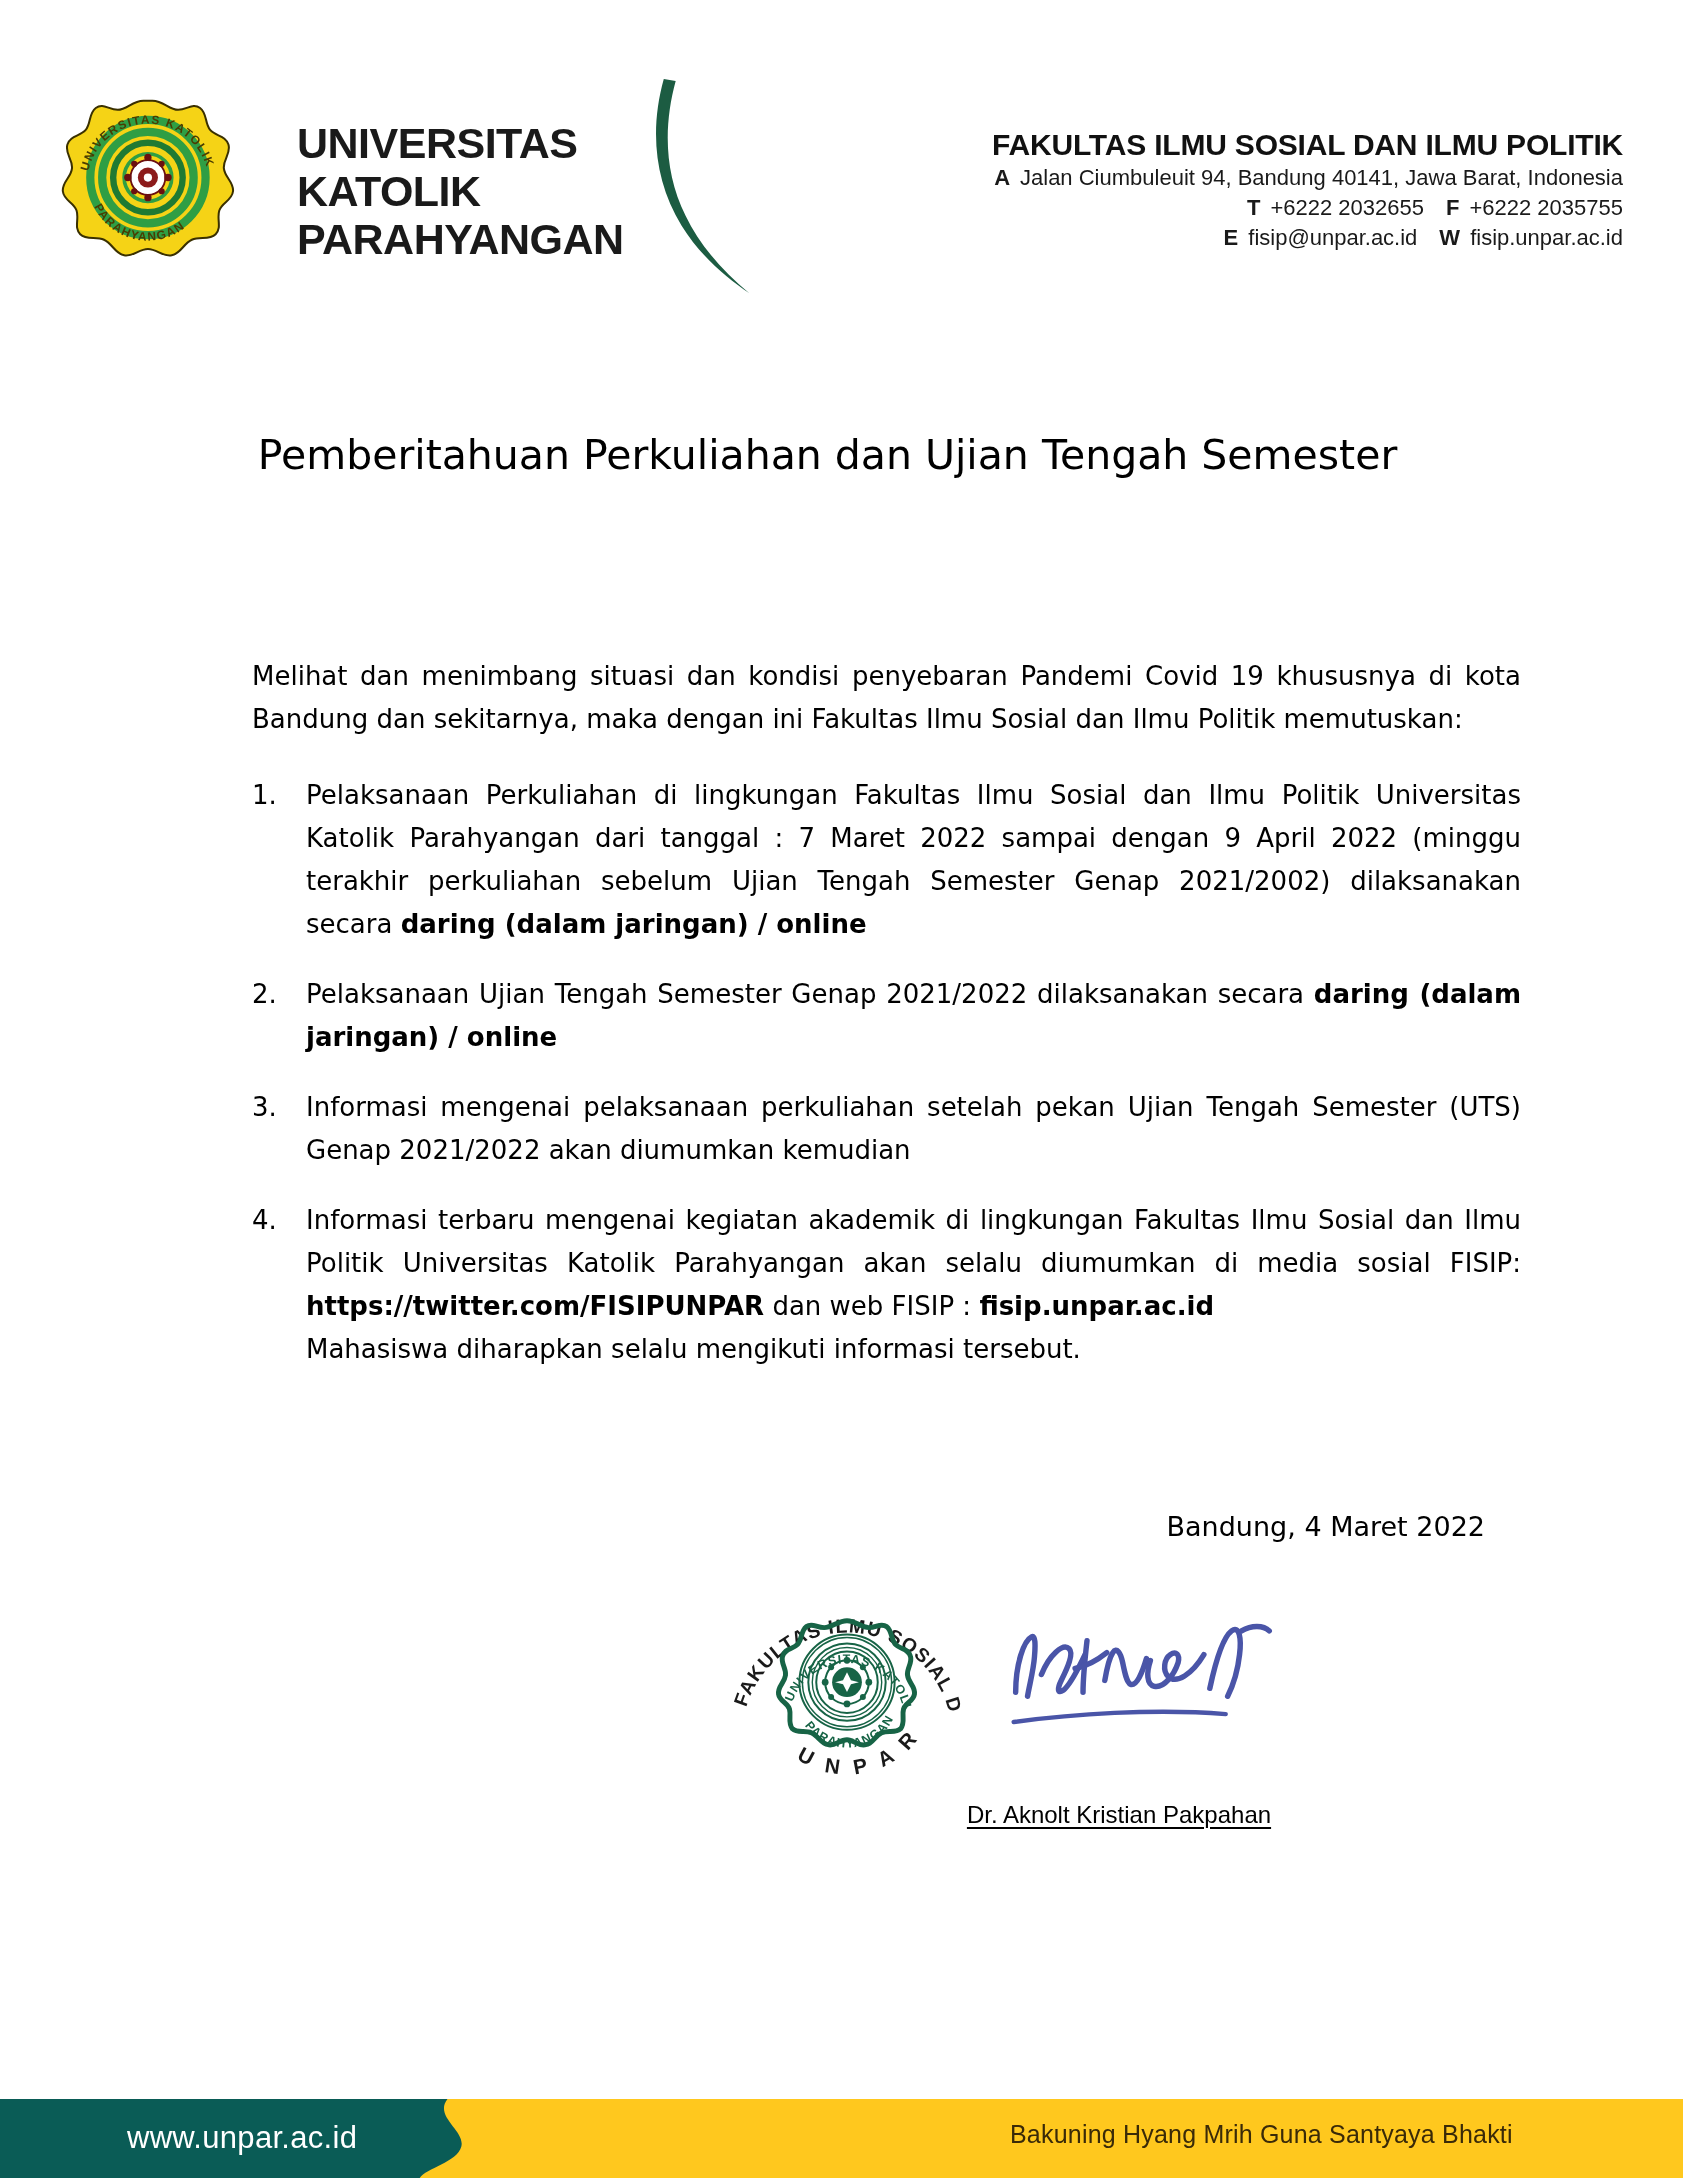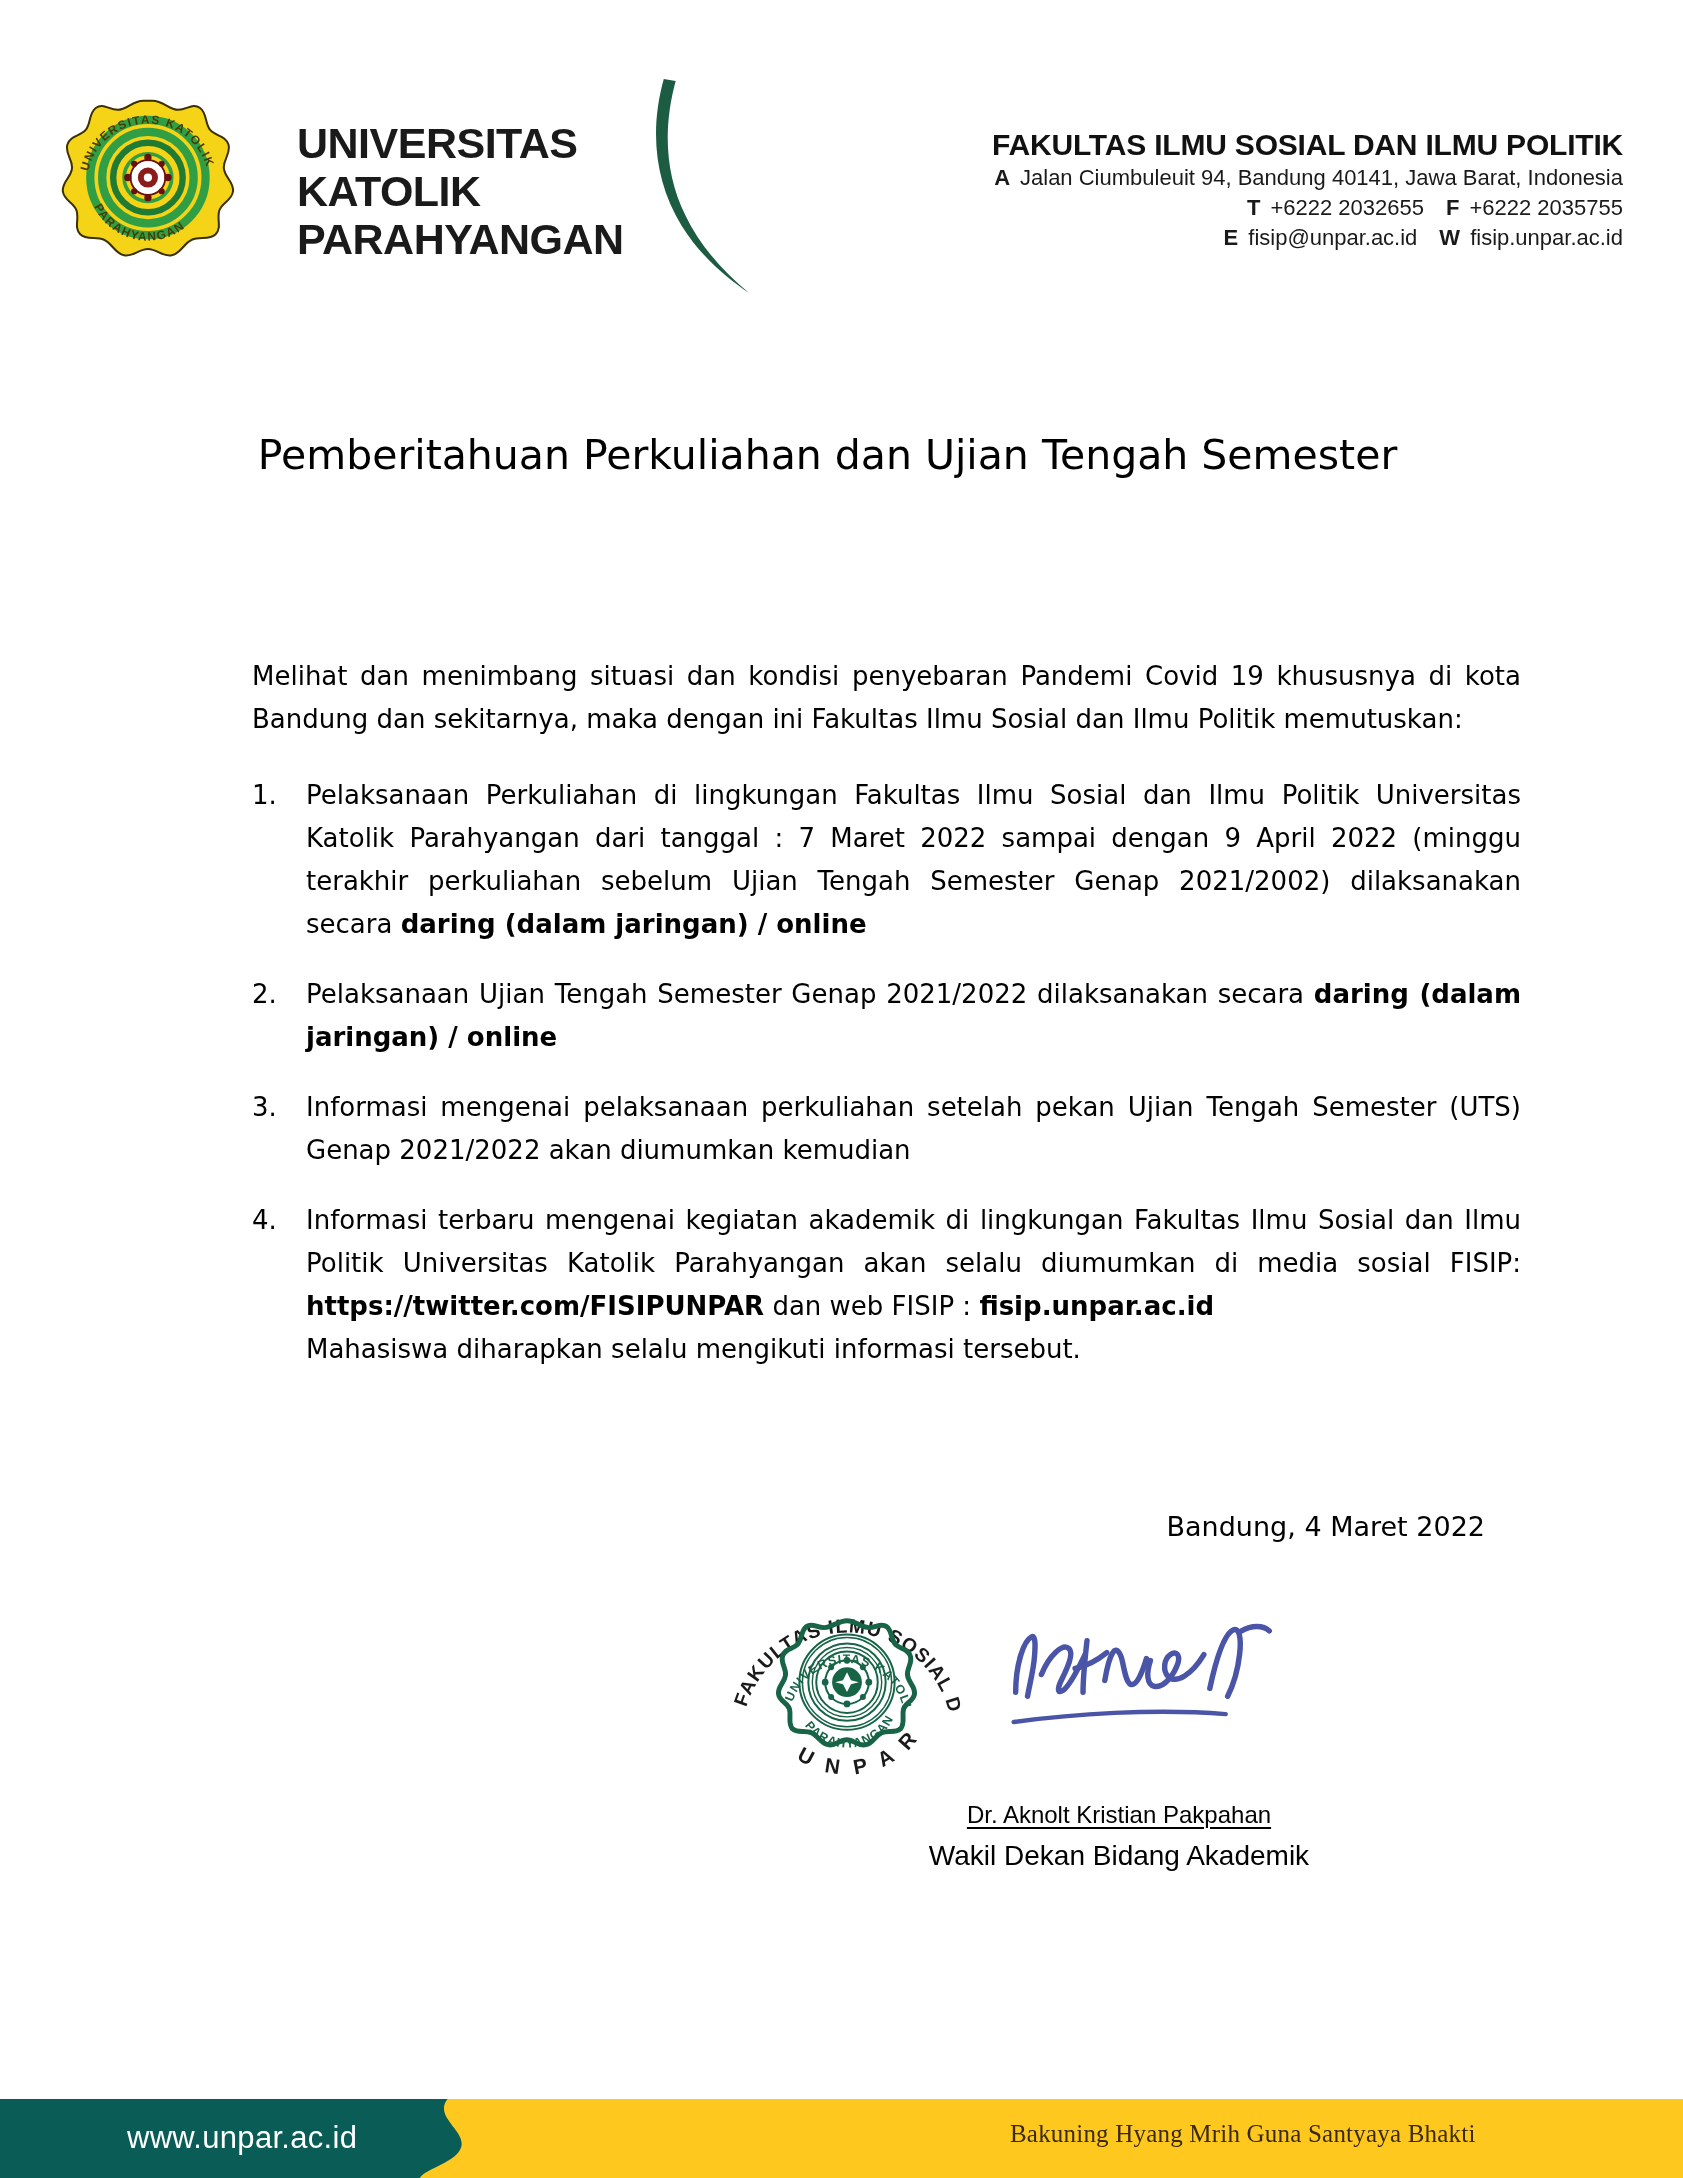--- a/index.html
+++ b/index.html
@@ -184,21 +184,21 @@
     position: absolute;
     left: 127px; top: 2120px;
     font-family: "Liberation Sans", sans-serif;
     font-size: 31px;
     color: #ffffff;
     letter-spacing: 0.3px;
   }
   .footer-motto {
     position: absolute;
     left: 1010px; top: 2120px;
-    font-family: Liberation Serif, serif;
+    font-family: Liberation Sans, sans-serif;
     font-size: 25px;
     color: #3a2a08;
     letter-spacing: 0.2px;
   }
 </style>
 </head>
 <body>
 
 <div class="letterhead">
 
@@ -372,21 +372,20 @@
           <path d="M126 84 C128 72 130 62 134 56 C138 50 142 56 144 66 C146 76 148 86 152 88 C158 90 164 76 168 62"></path>
           <path d="M172 64 C168 76 168 88 176 90 C186 92 196 78 200 66 C202 58 198 54 192 58 C186 62 184 74 190 80 C198 88 214 78 226 58"></path>
           <path d="M232 92 C238 64 246 40 254 34 C262 28 264 42 262 58 C260 76 254 92 250 100"></path>
           <path d="M264 34 C274 28 286 28 292 34"></path>
         </g>
         <path d="M34 126 C92 118 176 112 248 118" fill="none" stroke="#4a55a8" stroke-width="4.5" stroke-linecap="round"></path>
       </svg>
     </div>
 
     <div class="signer-name">Dr. Aknolt Kristian Pakpahan</div>
-    <div class="signer-role">Wakil Dekan Bidang Akademik</div>
   </div>
 </div>
 
 <div class="footer-bar">
   <svg viewBox="0 0 1700 80" width="1683" height="79" preserveAspectRatio="none" aria-hidden="true">
     <rect x="0" y="0" width="1700" height="80" fill="#ffc81e"></rect>
     <path d="M0 0 H452 C438 18 470 32 466 48 C462 64 430 70 424 80 H0 Z" fill="#0a5c56"></path>
   </svg>
 </div>
 <div class="footer-url">www.unpar.ac.id</div>

